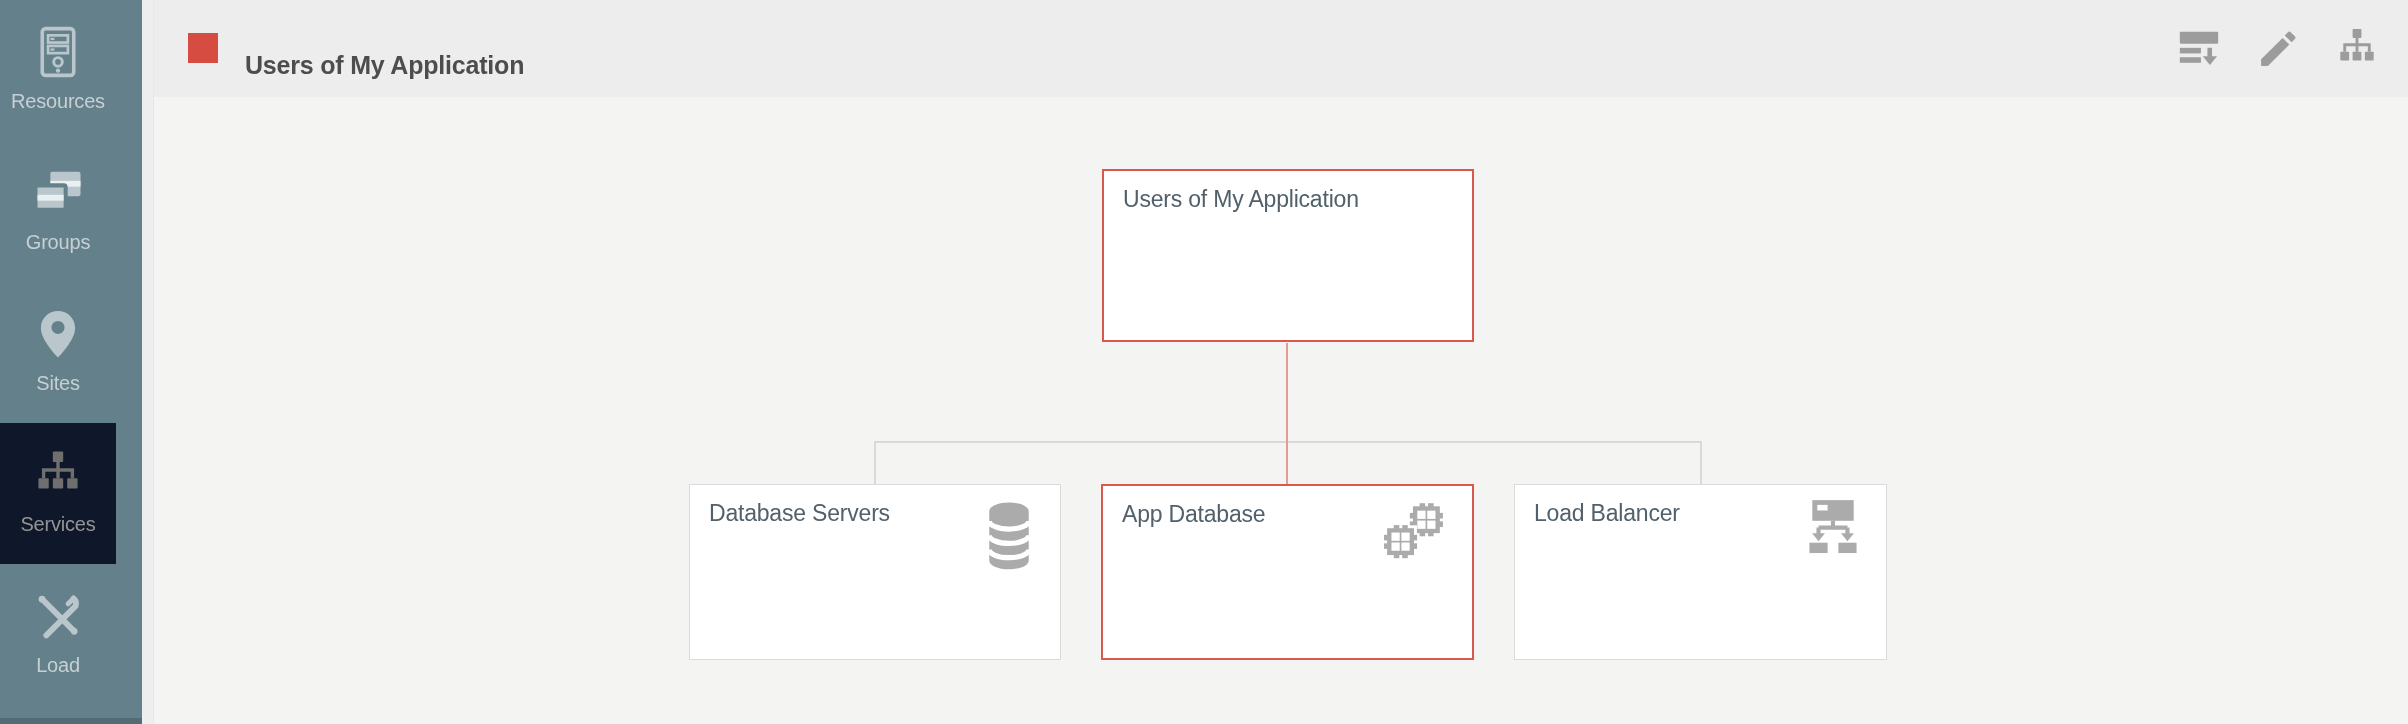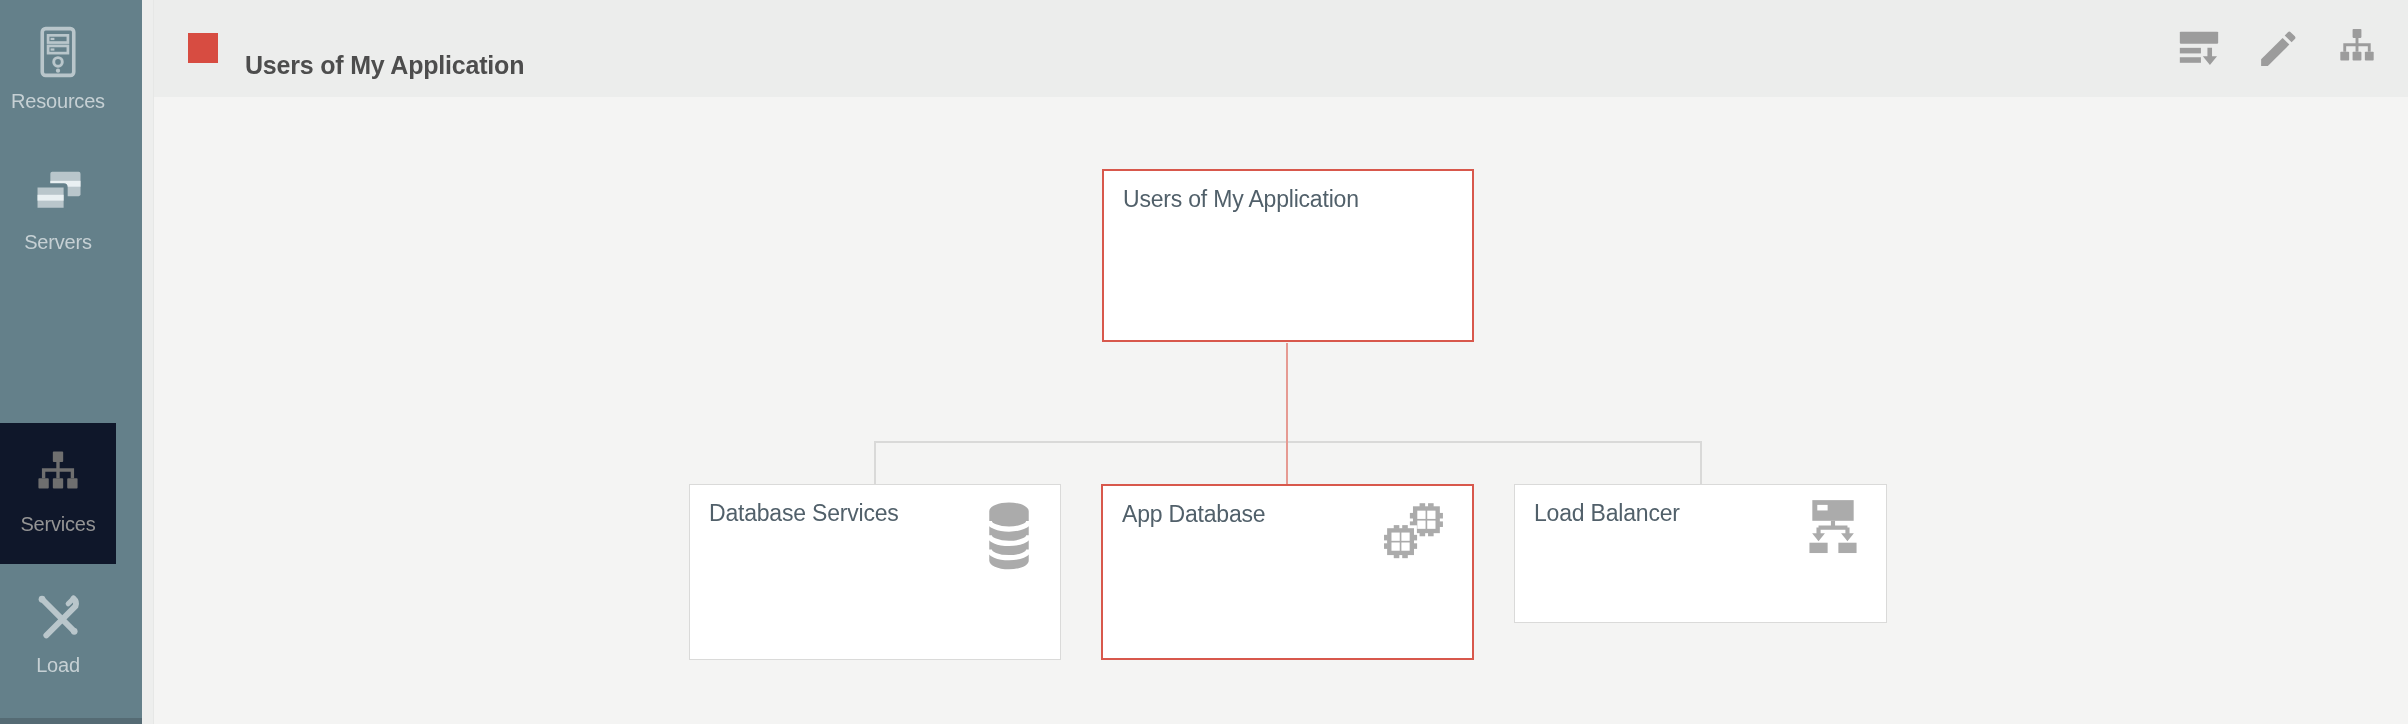--- a/index.html
+++ b/index.html
@@ -70,23 +70,32 @@
 
     <div class="sb-item" style="top:141px">
       <span class="sb-icon">
         <svg viewBox="0 0 24 24">
           <rect x="8.6" y="2.6" width="13.4" height="10.8" rx="0.8" fill="currentColor"></rect>
           <rect x="8.6" y="6.6" width="13.4" height="2.6" fill="#e9f0f2"></rect>
           <rect x="2" y="8.6" width="13.4" height="10.8" rx="0.8" fill="currentColor" stroke="#64808a" stroke-width="1.8"></rect>
           <rect x="2.9" y="12.8" width="11.6" height="2.6" fill="#e9f0f2"></rect>
         </svg>
       </span>
-      <span class="sb-label">Servers</span>
-    </div>
-
+      <span class="sb-label">Groups</span>
+    </div>
+
+    <div class="sb-item" style="top:282px">
+      <span class="sb-icon">
+        <svg viewBox="0 0 24 24">
+          <path d="M12 1.8c-4.3 0-7.6 3.3-7.6 7.5 0 5.6 7.6 13.1 7.6 13.1s7.6-7.5 7.6-13.1c0-4.2-3.3-7.5-7.6-7.5z" fill="currentColor"></path>
+          <circle cx="12" cy="9.1" r="2.9" fill="#64808a"></circle>
+        </svg>
+      </span>
+      <span class="sb-label">Sites</span>
+    </div>
 
     <div class="sb-item active" style="top:423px">
       <span class="sb-icon">
         <svg viewBox="0 0 24 24">
           <g fill="currentColor">
             <rect x="9.7" y="1.6" width="4.6" height="4.6" rx="0.4"></rect>
             <rect x="3.3" y="13.4" width="4.6" height="4.6" rx="0.4"></rect>
             <rect x="9.7" y="13.4" width="4.6" height="4.6" rx="0.4"></rect>
             <rect x="16.1" y="13.4" width="4.6" height="4.6" rx="0.4"></rect>
           </g>
@@ -153,21 +162,21 @@
     <div class="connector" style="left:720px;top:344px;width:828px;height:2px"></div>
     <div class="connector" style="left:720px;top:344px;width:2px;height:43px"></div>
     <div class="connector" style="left:1546px;top:344px;width:2px;height:43px"></div>
     <div class="connector red" style="left:1132px;top:246px;width:2px;height:141px"></div>
 
     <div class="node selected" style="left:948px;top:72px;width:372px;height:173px">
       <span class="node-label">Users of My Application</span>
     </div>
 
     <div class="node" style="left:535px;top:387px;width:372px;height:176px">
-      <span class="node-label">Database Services</span>
+      <span class="node-label">Database Servers</span>
       <span class="node-icon icon-db">
         <svg viewBox="0 0 24 30">
           <path d="M12 1.4 c-4.6 0-8 1.6-8 3.6 v19.9 c0 2 3.4 3.6 8 3.6 s8-1.6 8-3.6 V5 c0-2-3.4-3.6-8-3.6z" fill="currentColor"></path>
           <path d="M4 8.9 a8 3.3 0 0 0 16 0" fill="none" stroke="#ffffff" stroke-width="2.1"></path>
           <path d="M4 14.7 a8 3.3 0 0 0 16 0" fill="none" stroke="#ffffff" stroke-width="2.1"></path>
           <path d="M4 20.5 a8 3.3 0 0 0 16 0" fill="none" stroke="#ffffff" stroke-width="2.1"></path>
         </svg>
       </span>
     </div>
 
@@ -211,21 +220,21 @@
               <rect x="2.1" y="2.1" width="4" height="4"></rect>
                 <rect x="6.9" y="2.1" width="4" height="4"></rect>
               <rect x="2.1" y="6.9" width="4" height="4"></rect>
                 <rect x="6.9" y="6.9" width="4" height="4"></rect>
             </g>
           </g>
         </svg>
       </span>
     </div>
 
-    <div class="node" style="left:1360px;top:387px;width:373px;height:139px">
+    <div class="node" style="left:1360px;top:387px;width:373px;height:176px">
       <span class="node-label">Load Balancer</span>
       <span class="node-icon icon-lb">
         <svg viewBox="0 0 30 28">
           <g fill="currentColor">
             <rect x="5" y="1" width="20" height="10"></rect>
             <rect x="3.6" y="21.6" width="8.8" height="5"></rect>
             <rect x="17.6" y="21.6" width="8.8" height="5"></rect>
             <path d="M4.9 17 h6.2 L8 20.9 z"></path>
             <path d="M18.9 17 h6.2 L22 20.9 z"></path>
           </g>

